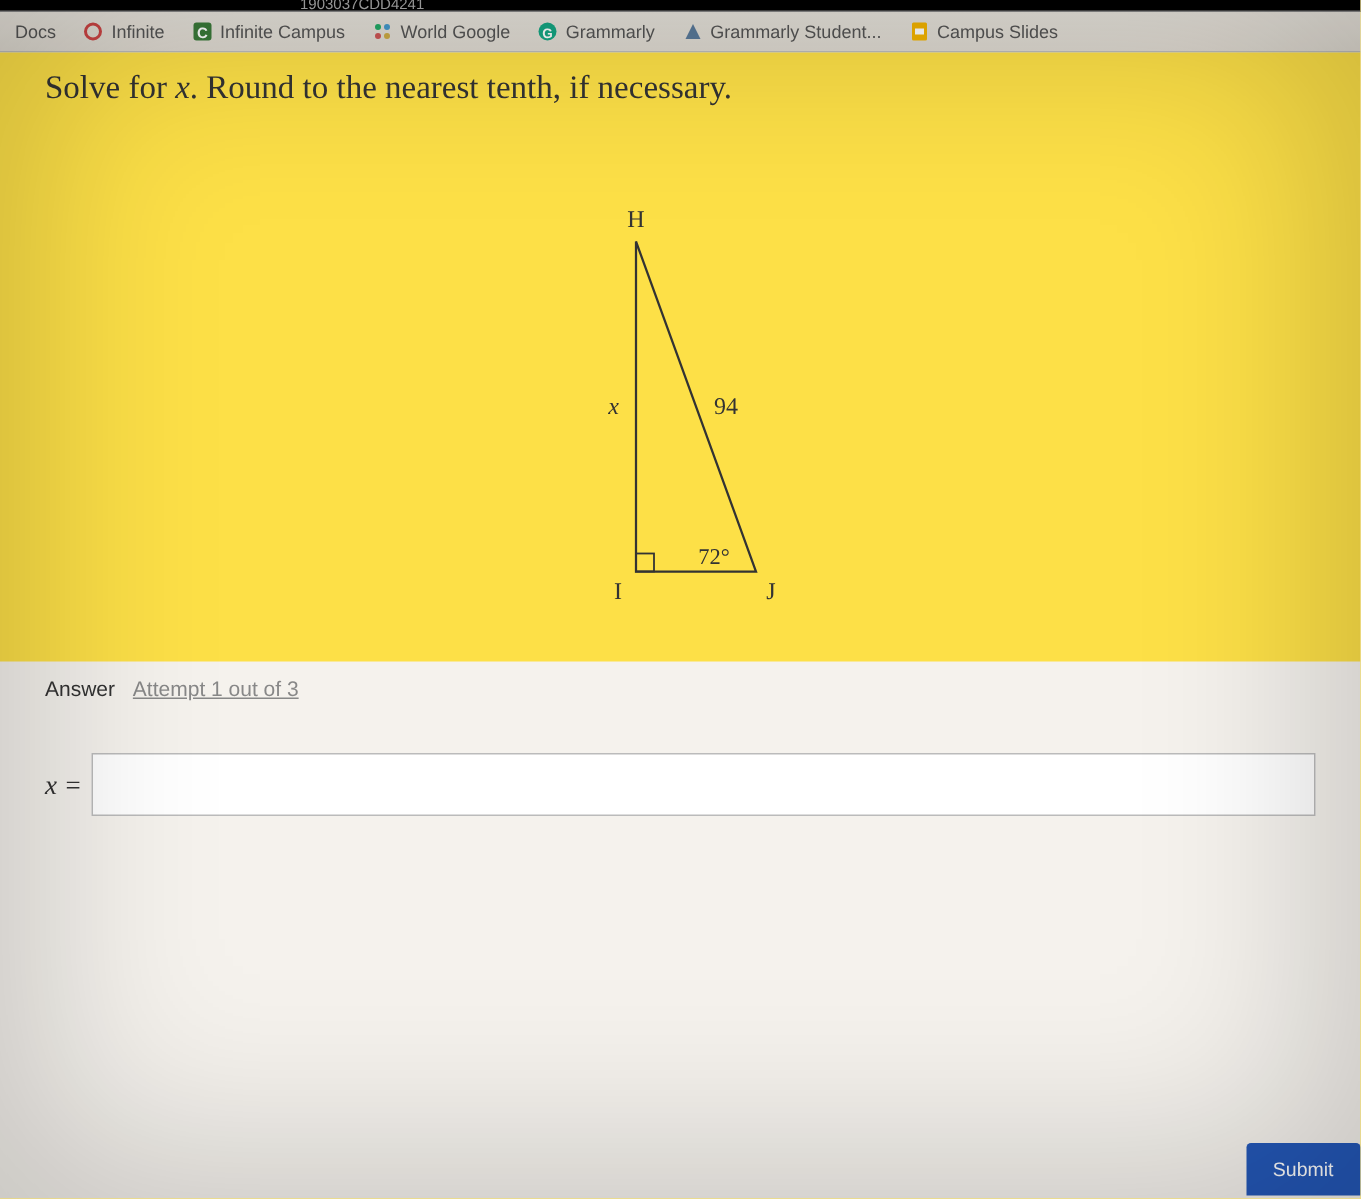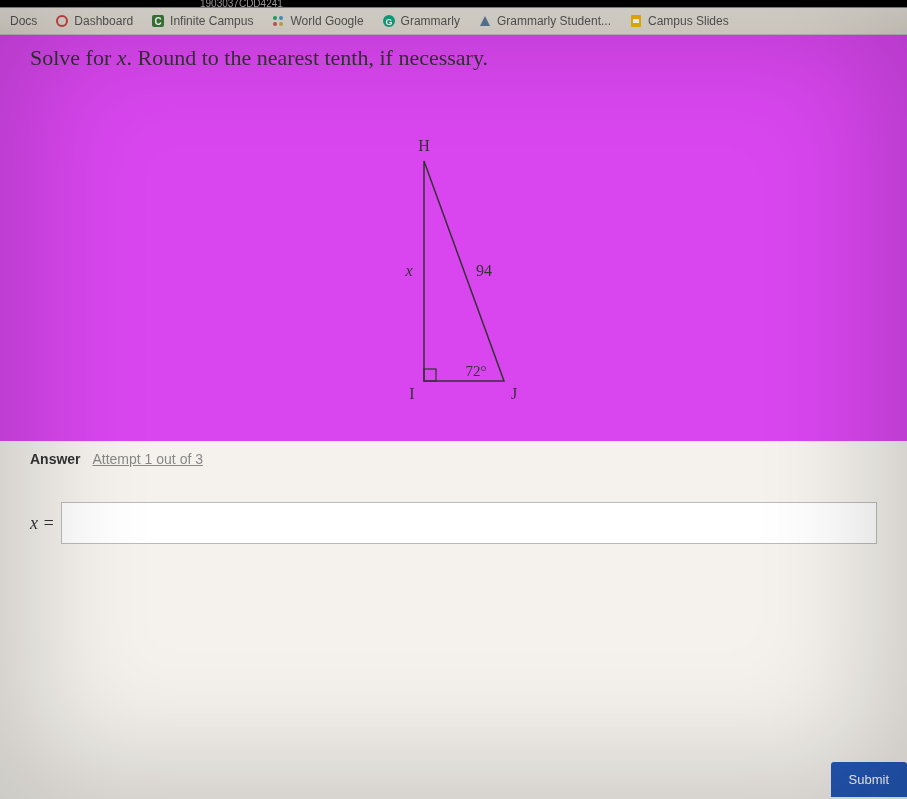--- a/index.html
+++ b/index.html
@@ -44,21 +44,21 @@
     .bookmark-icon {
       width: 14px;
       height: 14px;
       display: inline-flex;
       align-items: center;
       justify-content: center;
       font-size: 11px;
     }
     .problem-area {
       padding: 10px 30px 0 30px;
-      background: #d946ef;
+      background: #fde047;
     }
     .problem-text {
       font-size: 22px;
       color: #333;
       font-family: 'Times New Roman', serif;
     }
     .problem-text .var {
       font-style: italic;
     }
     .triangle-container {
@@ -72,21 +72,21 @@
     }
     .answer-section {
       padding: 10px 30px;
     }
     .answer-label {
       font-family: sans-serif;
       font-size: 14px;
     }
     .answer-label strong {
       color: #333;
-      font-weight: bold;
+      font-weight: normal;
     }
     .attempt-text {
       color: #888;
       margin-left: 8px;
       text-decoration: underline;
     }
     .input-row {
       display: flex;
       align-items: center;
       gap: 6px;
@@ -136,21 +136,21 @@
 <div class="bookmarks-bar">
   <div class="bookmark">
     <span>Docs</span>
   </div>
   <div class="bookmark">
     <span class="bookmark-icon">
       <svg width="14" height="14" viewBox="0 0 14 14">
           <circle cx="7" cy="7" r="5" fill="none" stroke="#c44" stroke-width="2"></circle>
         </svg>
     </span>
-    <span>Dashboard</span>
+    <span>Infinite</span>
   </div>
   <div class="bookmark">
     <span class="bookmark-icon">
       <svg width="14" height="14" viewBox="0 0 14 14">
           <rect x="1" y="1" width="12" height="12" rx="2" fill="#3a7a3a"></rect>
           <text x="7" y="11" text-anchor="middle" fill="#fff" font-size="10" font-family="sans-serif" font-weight="bold">C</text>
         </svg>
     </span>
     <span>Infinite Campus</span>
   </div>

